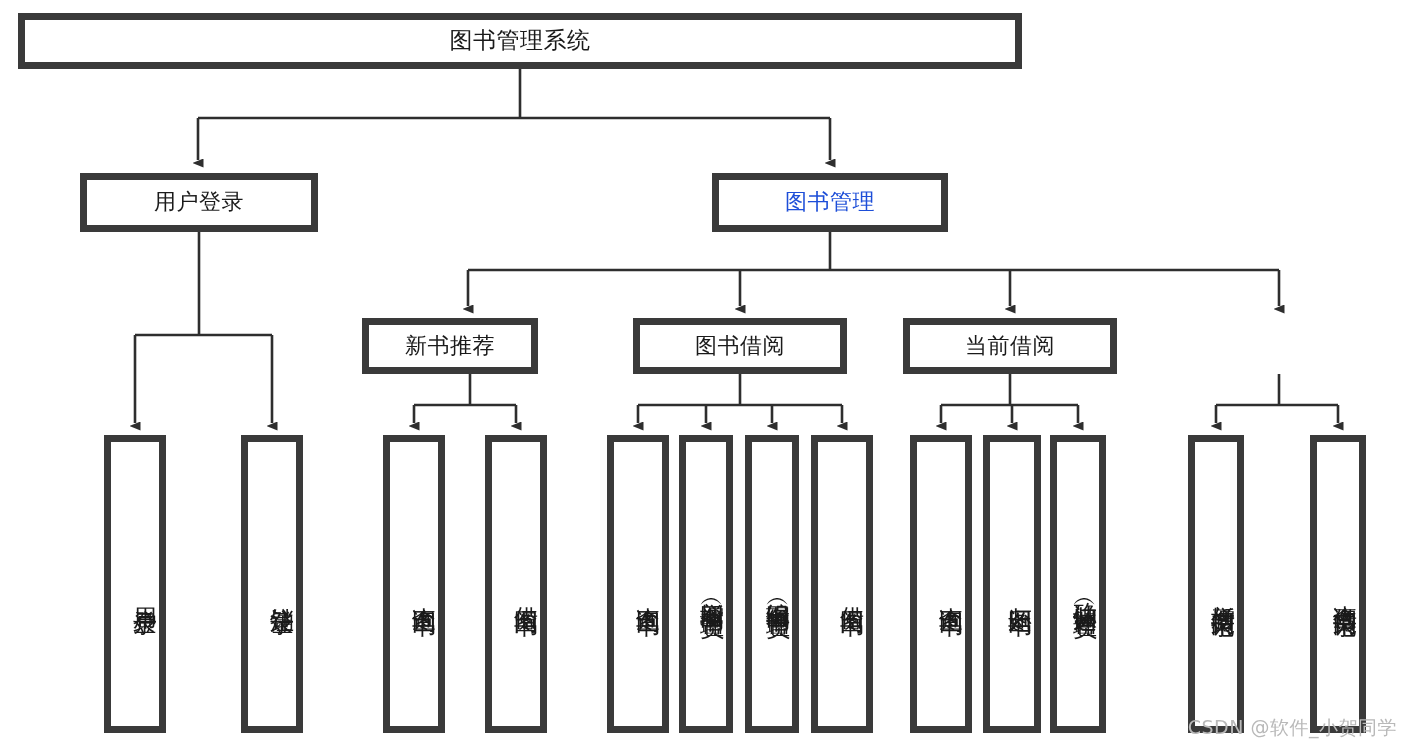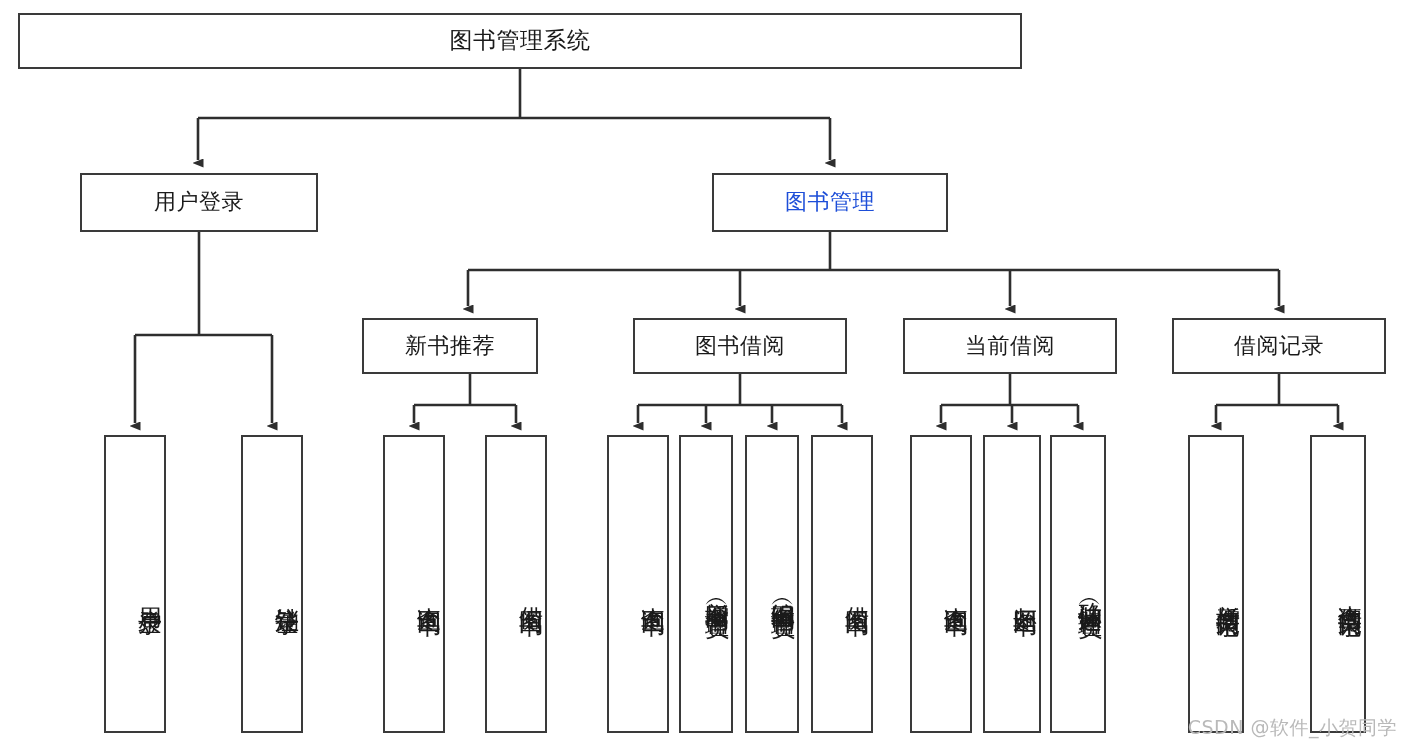--- a/index.html
+++ b/index.html
@@ -23,21 +23,21 @@
     left: 0;
     top: 0;
     width: 1405px;
     height: 747px;
     pointer-events: none;
   }
   .node {
     position: absolute;
     box-sizing: border-box;
     background: #ffffff;
-    border: 2px solid #ef4444;
+    border: 7px solid #ef4444;
     display: flex;
     align-items: center;
     justify-content: center;
     color: #1a1a1a;
     text-align: center;
   }
   .node-h {
     font-size: 22px;
     line-height: 1.1;
     letter-spacing: 0.5px;
@@ -138,23 +138,20 @@
 
   <div class="node node-h" id="l2-0" style="left: 362px; top: 318px; width: 176px; height: 56px; border-color: rgb(58, 58, 58); background: rgb(255, 255, 255); color: rgb(26, 26, 26);">
     <span>新书推荐</span>
   </div>
   <div class="node node-h" id="l2-2" style="left: 903px; top: 318px; width: 214px; height: 56px; border-color: rgb(58, 58, 58); background: rgb(255, 255, 255); color: rgb(26, 26, 26);">
     <span>当前借阅</span>
   </div>
   <div class="node node-h" id="l2-1" style="left: 633px; top: 318px; width: 214px; height: 56px; border-color: rgb(58, 58, 58); background: rgb(255, 255, 255); color: rgb(26, 26, 26);">
     <span>图书借阅</span>
   </div>
-  <div class="node node-h" id="l2-3" style="left: 1172px; top: 318px; width: 214px; height: 56px; border-color: rgb(58, 58, 58); background: rgb(255, 255, 255); color: rgb(26, 26, 26);">
-    <span>借阅记录</span>
-  </div>
 
   <div class="node node-v" id="lf-0" style="left: 104px; top: 435px; width: 62px; height: 298px; border-color: rgb(58, 58, 58); background: rgb(255, 255, 255); color: rgb(26, 26, 26);">
     <span class="vtext">用户登录</span>
   </div>
   <div class="node node-v" id="lf-1" style="left: 241px; top: 435px; width: 62px; height: 298px; border-color: rgb(58, 58, 58); background: rgb(255, 255, 255); color: rgb(26, 26, 26);">
     <span class="vtext">注销登录</span>
   </div>
   <div class="node node-v" id="lf-2" style="left: 383px; top: 435px; width: 62px; height: 298px; border-color: rgb(58, 58, 58); background: rgb(255, 255, 255); color: rgb(26, 26, 26);">
     <span class="vtext">查询图书</span>
   </div>

